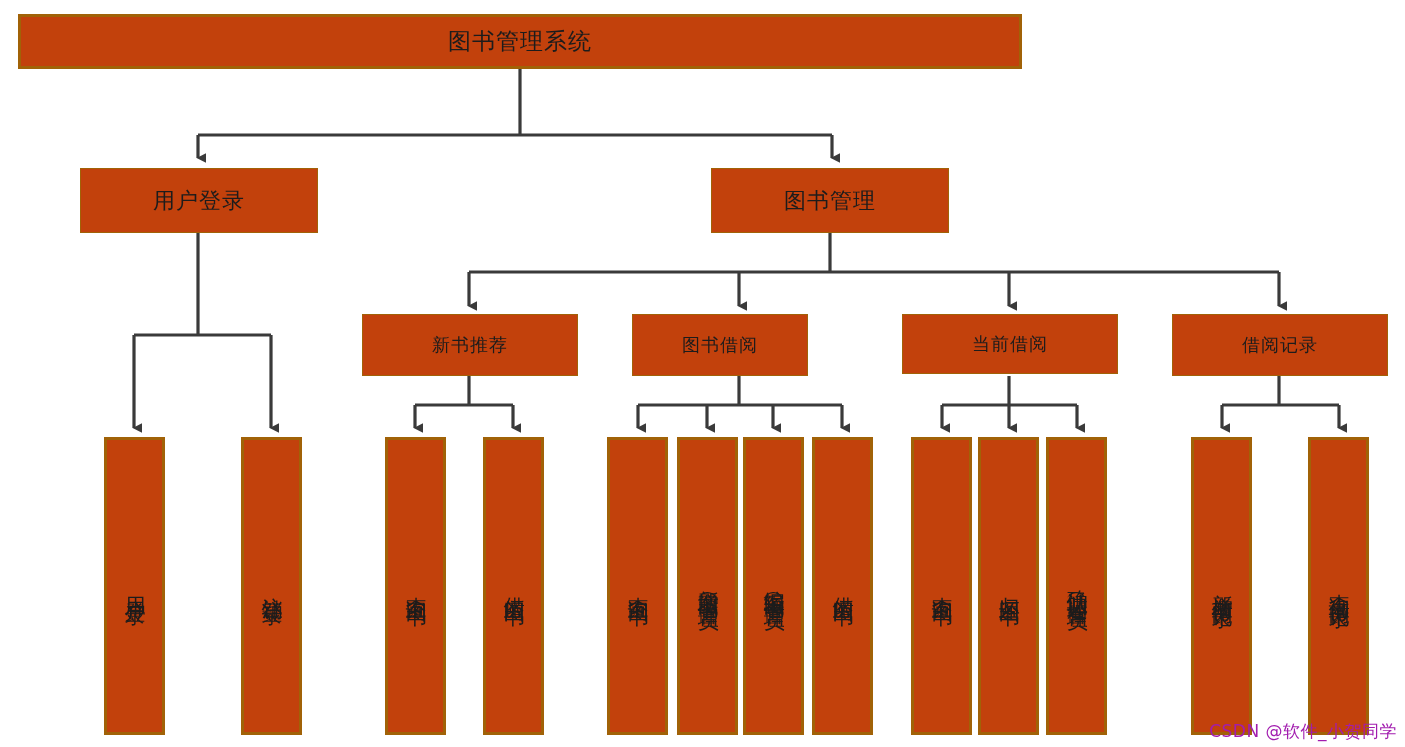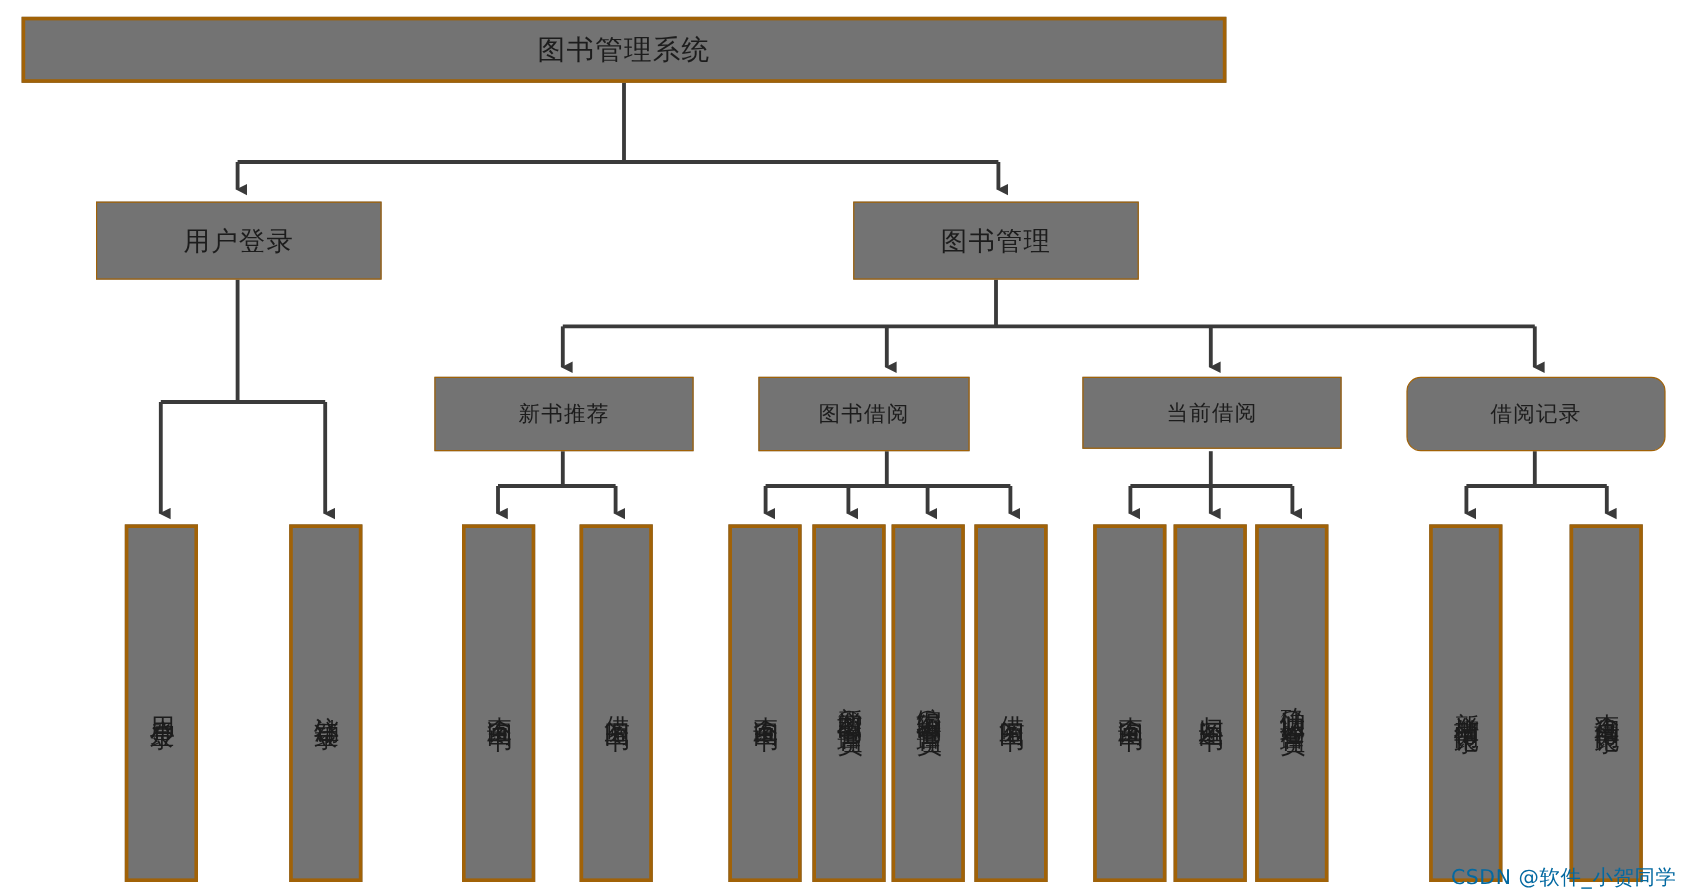--- a/index.html
+++ b/index.html
@@ -13,21 +13,21 @@
     width:1405px;
     height:747px;
     background:#ffffff;
     overflow:hidden;
   }
   
   .node{
     position:absolute;
     box-sizing:border-box;
     border:1px solid #a16207;
-    background:#737373;
+    background:#c2410c;
     display:flex;
     align-items:center;
     justify-content:center;
     color:#1c1c1c;
   }
   .node.root{
     border-width:3px;
     font-size:23px;
     letter-spacing:1px;
   }
@@ -60,21 +60,21 @@
     width:1405px;
     height:747px;
     pointer-events:none;
   }
   
   #watermark{
     position:absolute;
     right:8px;
     bottom:4px;
     font-size:17px;
-    color:#0369a1;
+    color:#a21caf;
     white-space:nowrap;
     letter-spacing:0.5px;
   }
 </style>
 </head>
 <body>
 
 <div id="canvas">
 
   <svg id="wires" viewBox="0 0 1405 747">
@@ -140,21 +140,21 @@
 
   <div class="node level3" style="left:362px; top:314px; width:216px; height:62px;">
     <span>新书推荐</span>
   </div>
   <div class="node level3" style="left:632px; top:314px; width:176px; height:62px;">
     <span>图书借阅</span>
   </div>
   <div class="node level3" style="left:902px; top:314px; width:216px; height:60px;">
     <span>当前借阅</span>
   </div>
-  <div class="node level3" style="left:1172px; top:314px; width:216px; height:62px;border-radius:12px;">
+  <div class="node level3" style="left:1172px; top:314px; width:216px; height:62px;">
     <span>借阅记录</span>
   </div>
 
   <div class="node leaf" style="left:104px; top:437px; width:61px; height:298px;">
     <span class="vtext">用户登录</span>
   </div>
   <div class="node leaf" style="left:241px; top:437px; width:61px; height:298px;">
     <span class="vtext">注销登录</span>
   </div>
 

